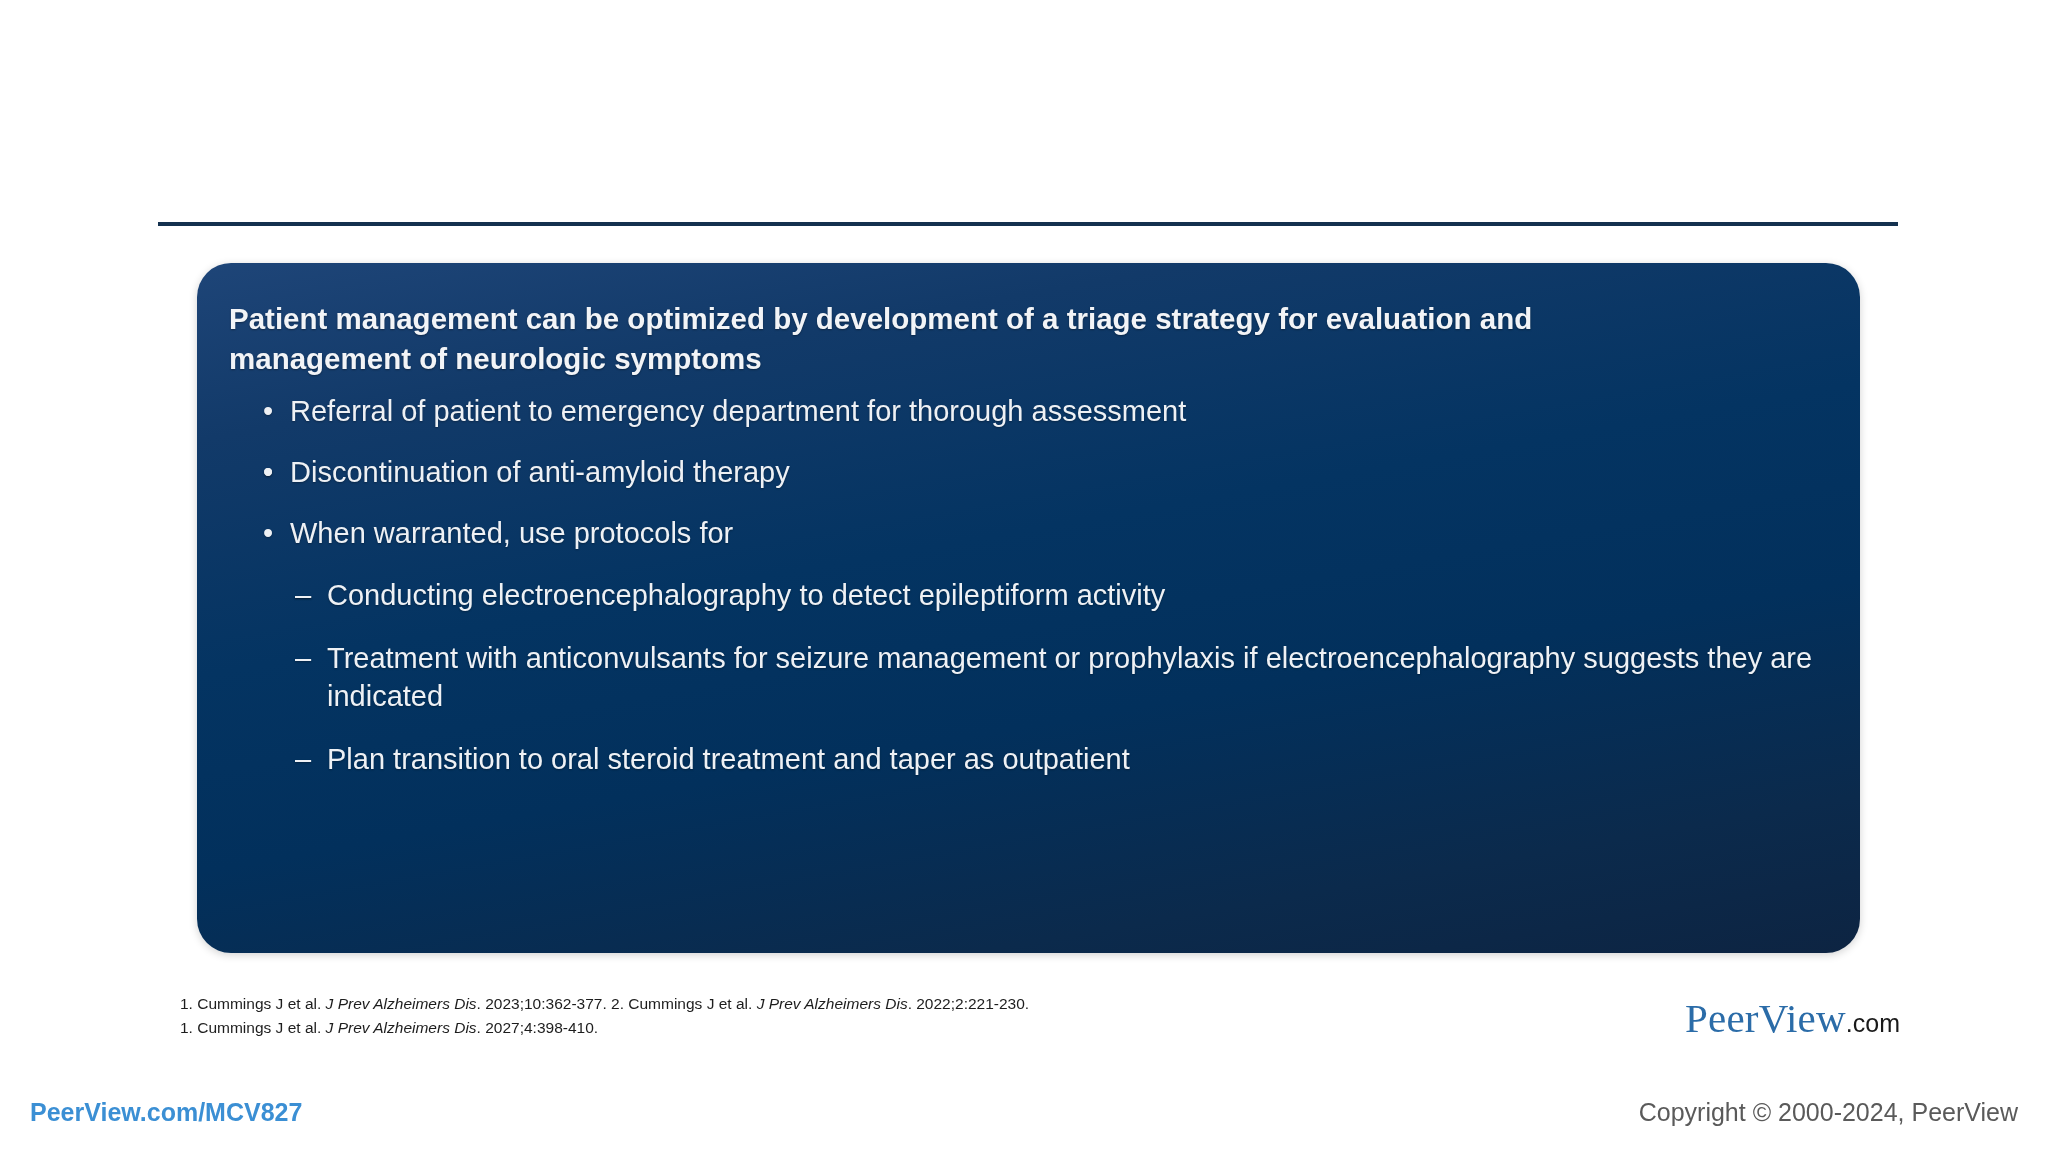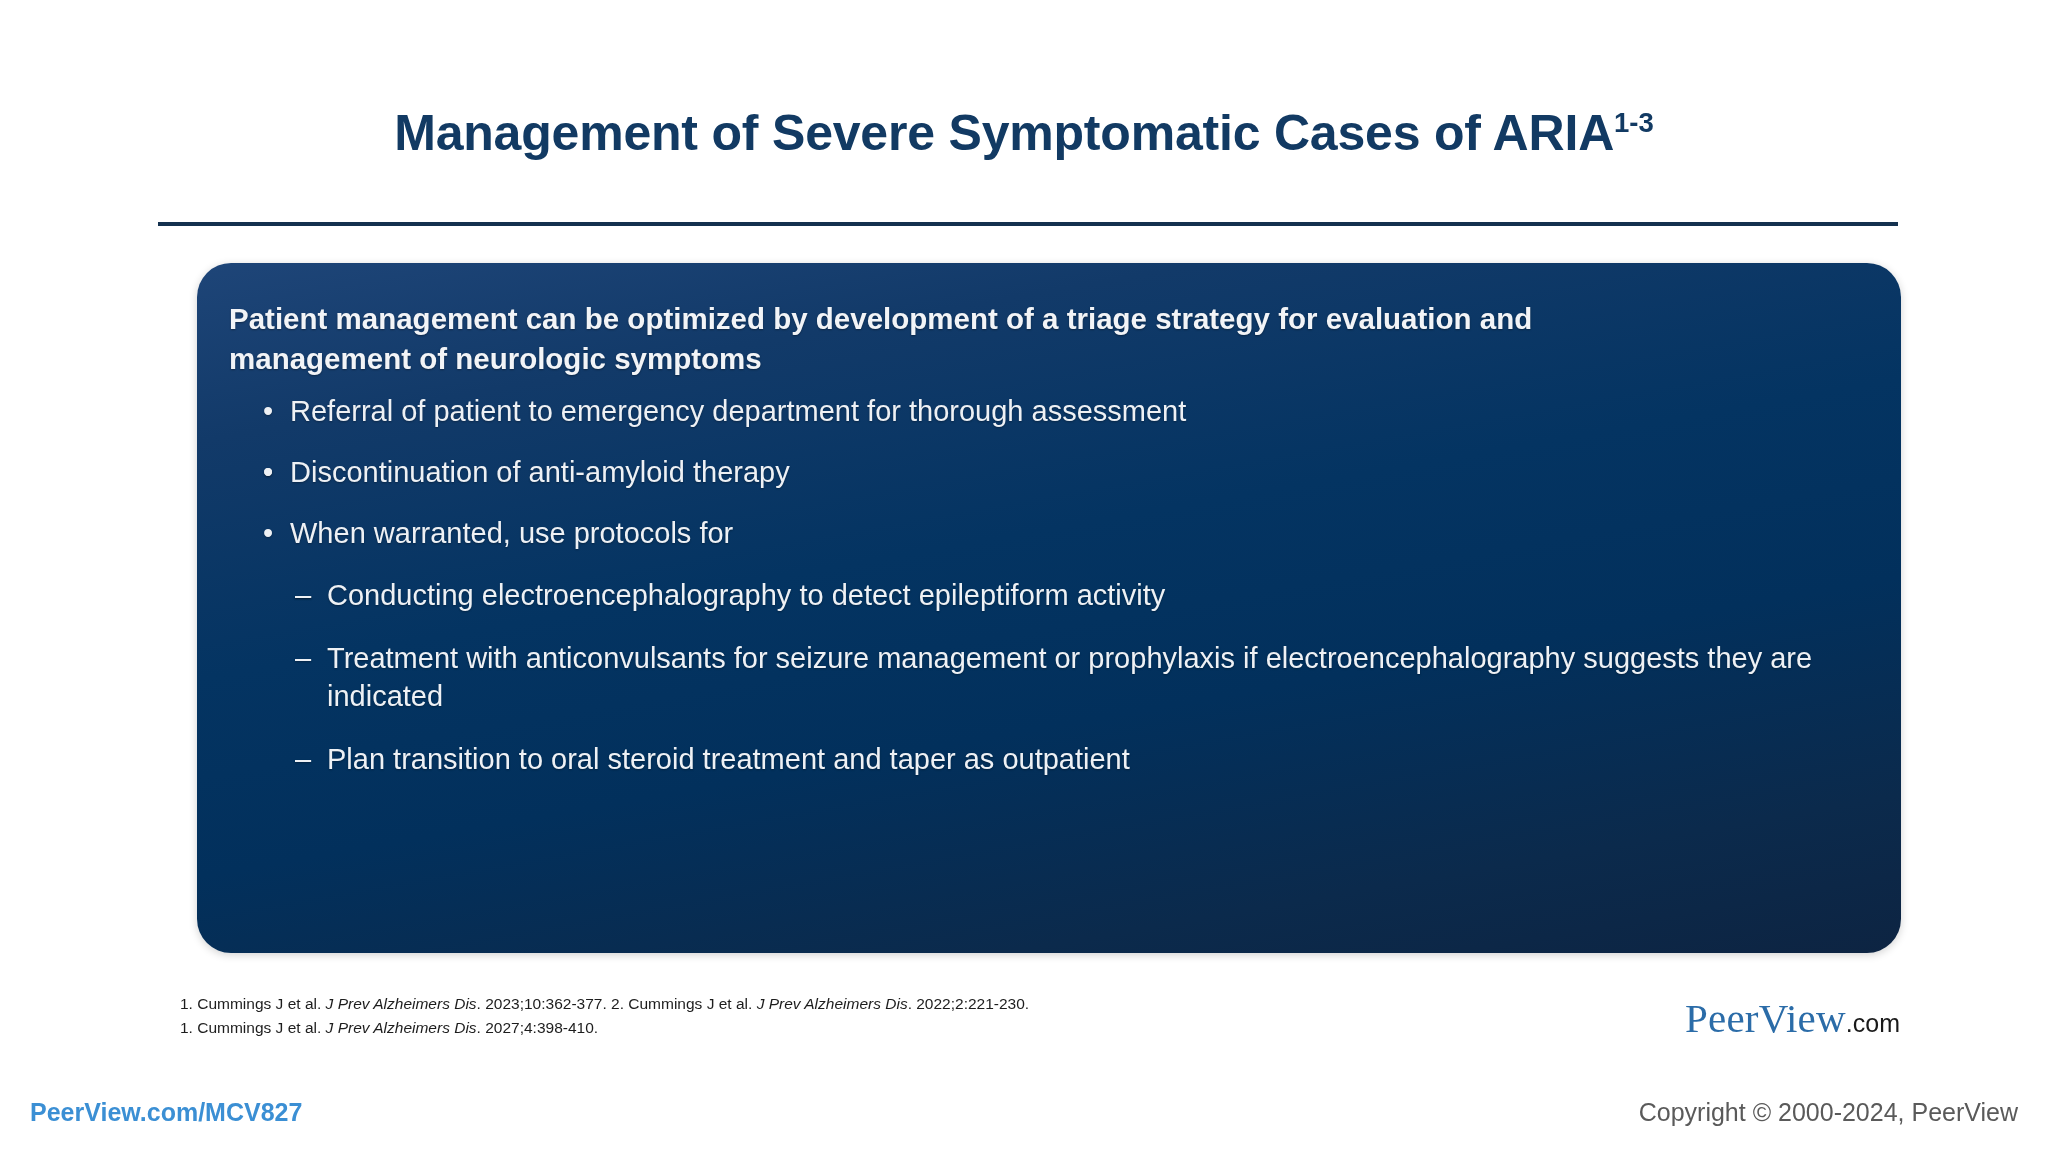--- a/index.html
+++ b/index.html
@@ -55,21 +55,20 @@
   .card {
     position: absolute;
     left: 197px;
     top: 263px;
     width: 1663px;
     height: 690px;
     border-radius: 34px;
     background: linear-gradient(170deg, #1e4578 0%, #123a69 18%, #043462 42%, #02305c 62%, #0b2a4c 84%, #0d2442 100%);
     box-shadow: 0 2px 8px rgba(0,0,0,0.18);
     overflow: hidden;
-    padding-left: 41px;
   }
 
   .card-inner {
     position: absolute;
     left: 32px;
     top: 36px;
     right: 40px;
   }
 
   .card-heading {
@@ -176,23 +175,20 @@
     font-size: 25px;
     color: #5a5a5a;
     white-space: nowrap;
   }
 </style>
 </head>
 <body>
 
 <div class="slide">
 
-  <div class="slide-title">
-    <span>Management of Severe Symptomatic Cases of ARIA</span><span class="sup">1-3</span>
-  </div>
 
   <div class="title-rule"></div>
 
   <div class="card">
     <div class="card-inner">
 
       <p class="card-heading">Patient management can be optimized by development of a triage strategy for evaluation and management of neurologic symptoms</p>
 
       <ul class="bullets">
         <li class="bullet">

